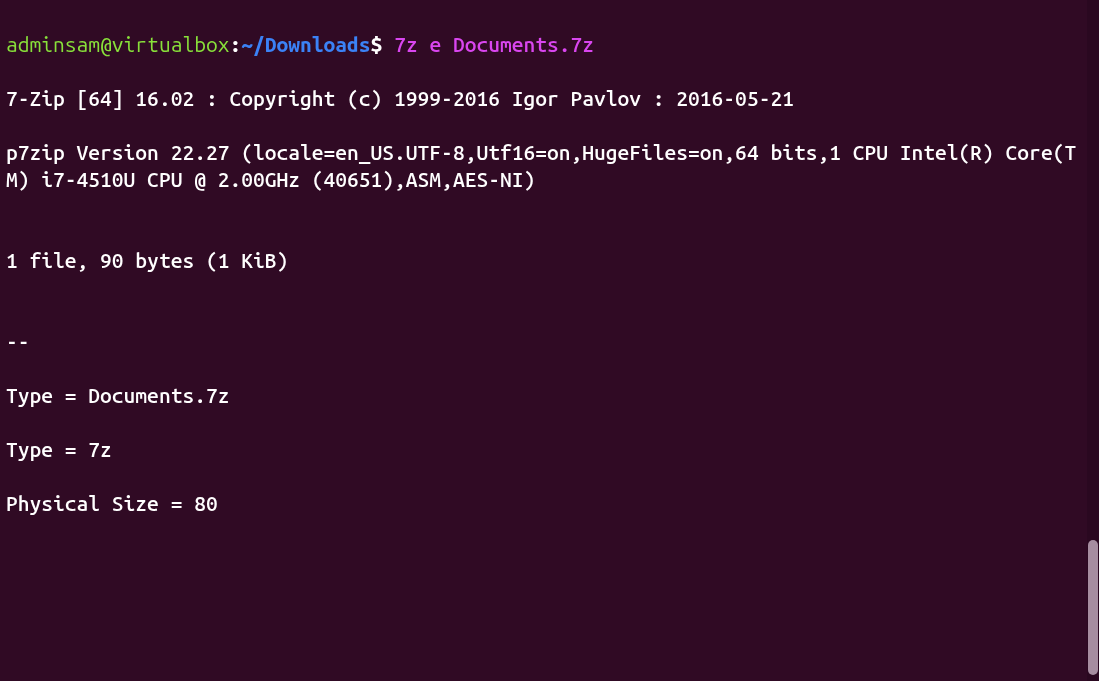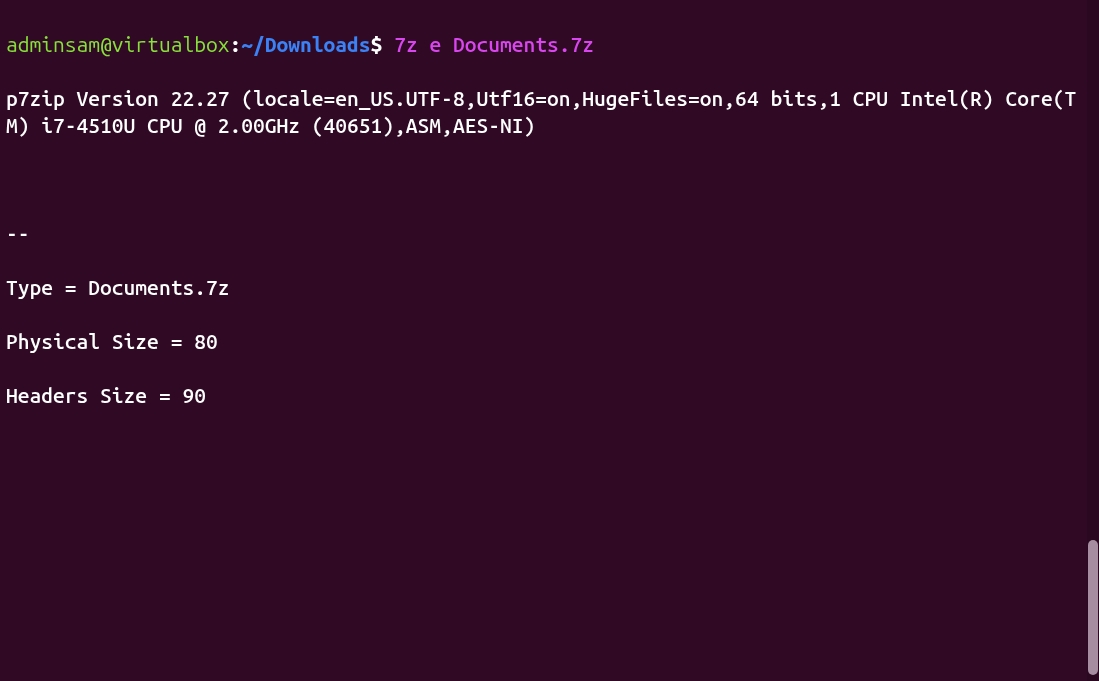--- a/index.html
+++ b/index.html
@@ -62,27 +62,29 @@
       background: #a68da0;
       border-radius: 5px;
     }
   </style>
 </head>
 <body>
 
 <div class="terminal">
 <span><span class="user-host">adminsam@virtualbox</span><span class="colon">:</span><span class="path">~/Downloads</span><span class="dollar">$ </span><span class="command">7z e Documents.7z</span></span>
 <span class="output"></span>
+<span class="output">7-Zip [64] 16.02 : Copyright (c) 1999-2016 Igor Pavlov : 2016-05-21</span>
 <span class="output">p7zip Version 22.27 (locale=en_US.UTF-8,Utf16=on,HugeFiles=on,64 bits,1 CPU Intel(R) Core(TM) i7-4510U CPU @ 2.00GHz (40651),ASM,AES-NI)</span>
 <span class="output"></span>
+<span class="output">1 file, 90 bytes (1 KiB)</span>
 <span class="output"></span>
 <span class="output">--</span>
 <span class="output">Type = Documents.7z</span>
+<span class="output">Type = 7z</span>
 <span class="output">Physical Size = 80</span>
-<span class="output">Headers Size = 90</span>
 
 
 <span class="output"></span>
 
 <span class="output"></span>
 
 
 
 
 

